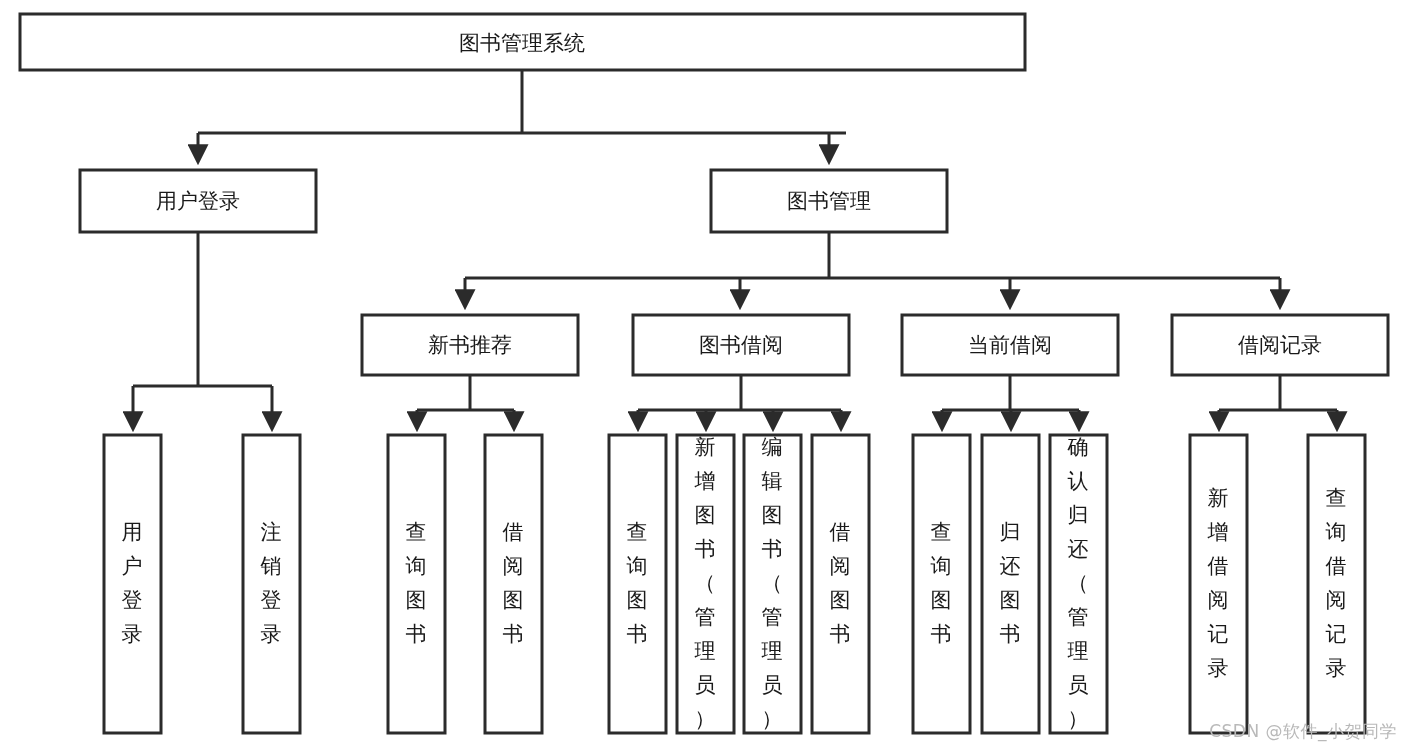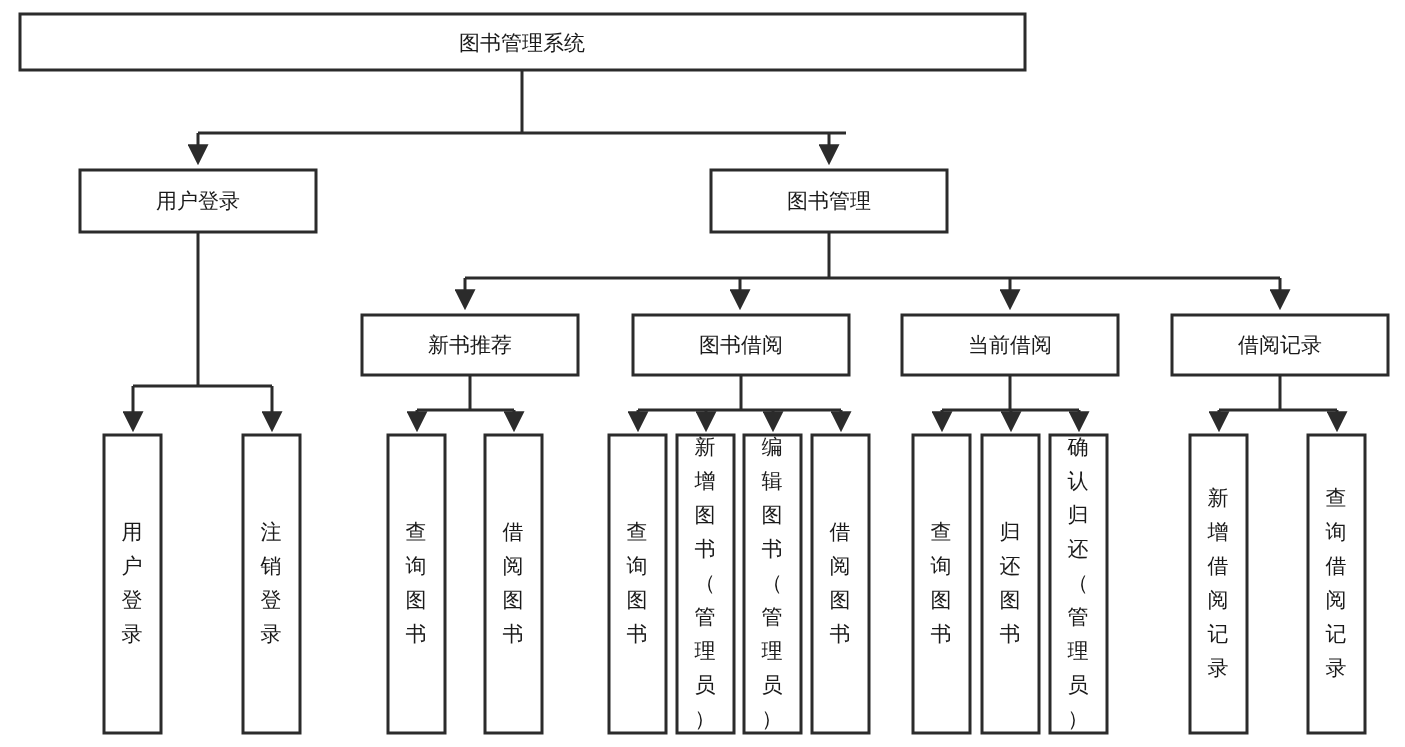--- a/index.html
+++ b/index.html
@@ -179,13 +179,14 @@
     <g>
       <rect class="node-rect" x="1190" y="435" width="57" height="298"></rect>
       <text class="leaf-label" x="1218" y="584"><tspan x="1218" y="499">新</tspan><tspan x="1218" y="533">增</tspan><tspan x="1218" y="567">借</tspan><tspan x="1218" y="601">阅</tspan><tspan x="1218" y="635">记</tspan><tspan x="1218" y="669">录</tspan></text>
     </g>
     <g>
       <rect class="node-rect" x="1308" y="435" width="57" height="298"></rect>
       <text class="leaf-label" x="1336" y="584"><tspan x="1336" y="499">查</tspan><tspan x="1336" y="533">询</tspan><tspan x="1336" y="567">借</tspan><tspan x="1336" y="601">阅</tspan><tspan x="1336" y="635">记</tspan><tspan x="1336" y="669">录</tspan></text>
     </g>
   </svg>
 
+  <div class="watermark">CSDN @软件_小贺同学</div>
 </div>
 
 </body></html>

